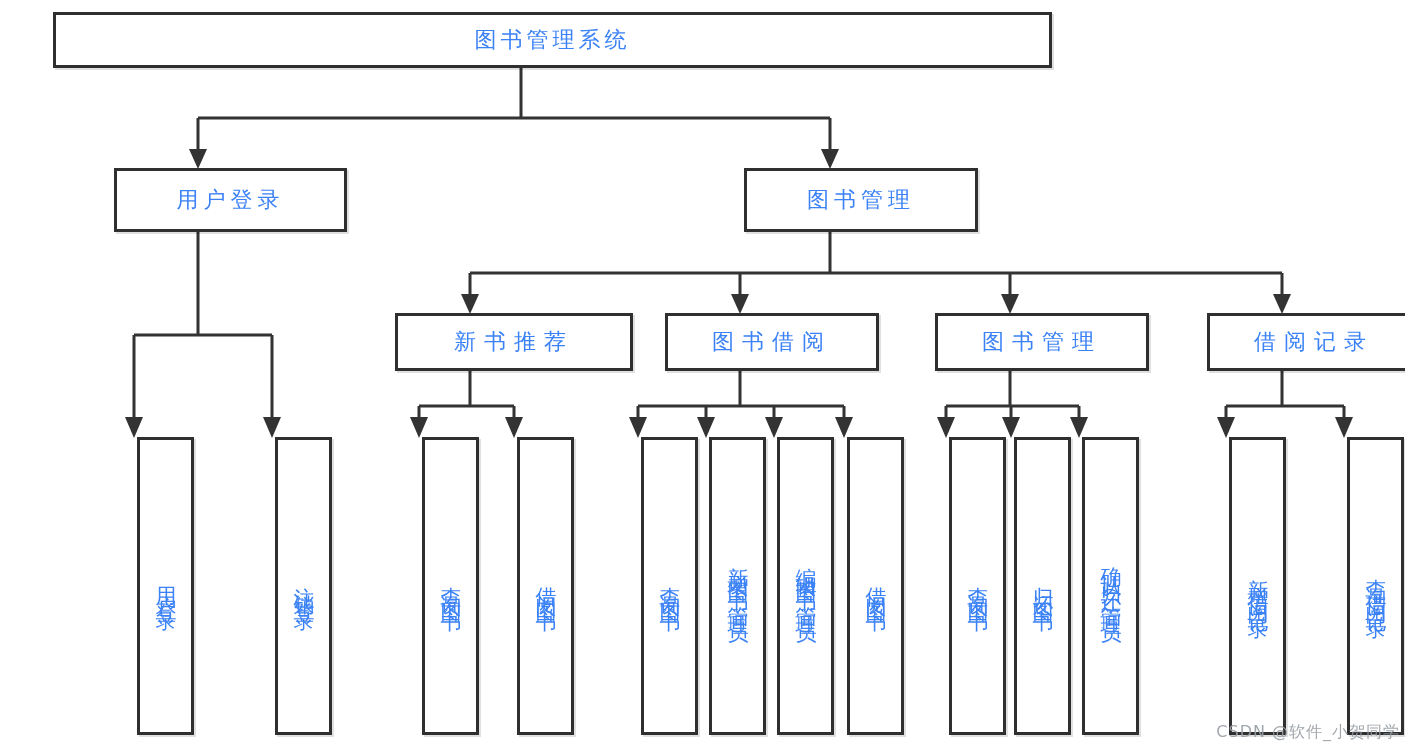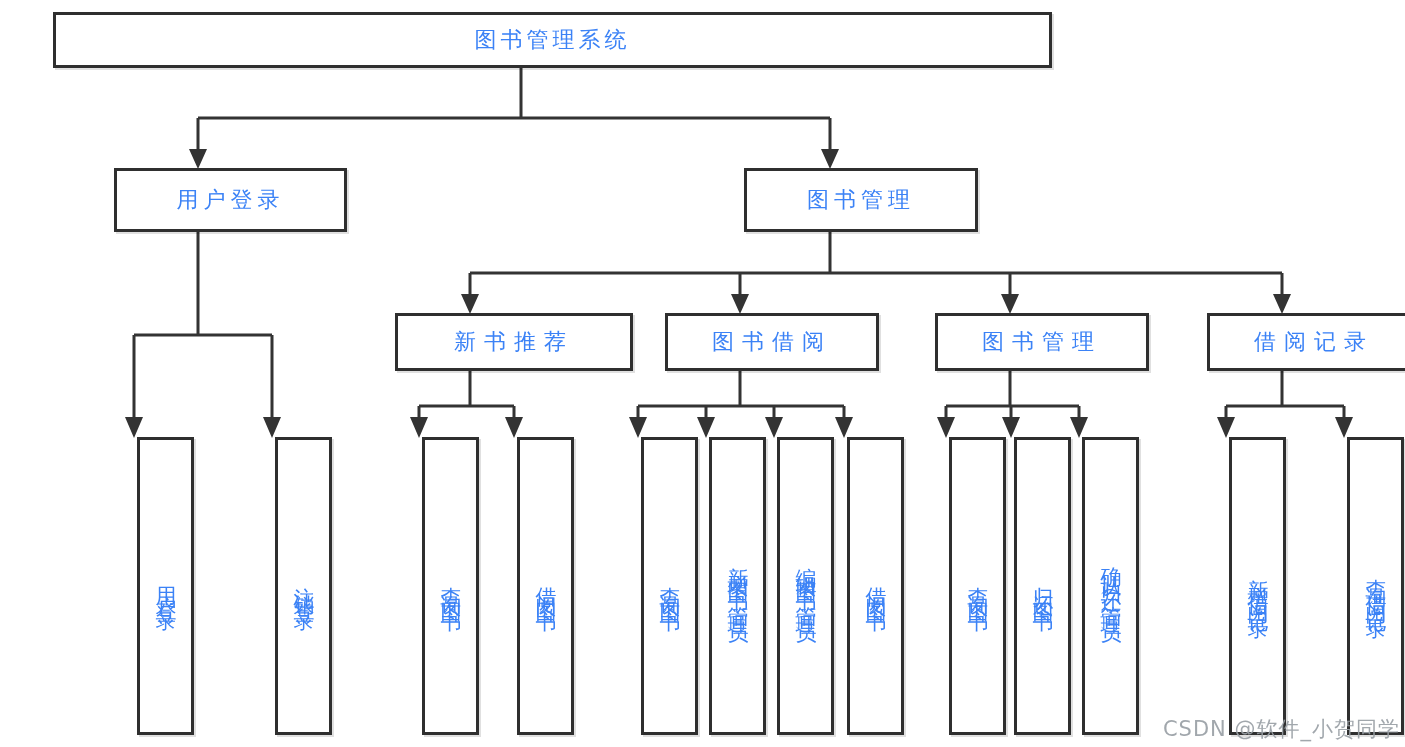--- a/index.html
+++ b/index.html
@@ -41,21 +41,21 @@
     writing-mode: vertical-rl;
     text-orientation: mixed;
     font-size: 21px;
     letter-spacing: 8px;
     line-height: 1;
   }
   .watermark {
     position: absolute;
     right: 5px;
     bottom: 4px;
-    font-size: 21px;
+    font-size: 16px;
     color: #9aa0a6;
     opacity: 0.92;
     letter-spacing: 1px;
     z-index: 5;
     white-space: nowrap;
   }
 </style>
 </head>
 <body>
 

